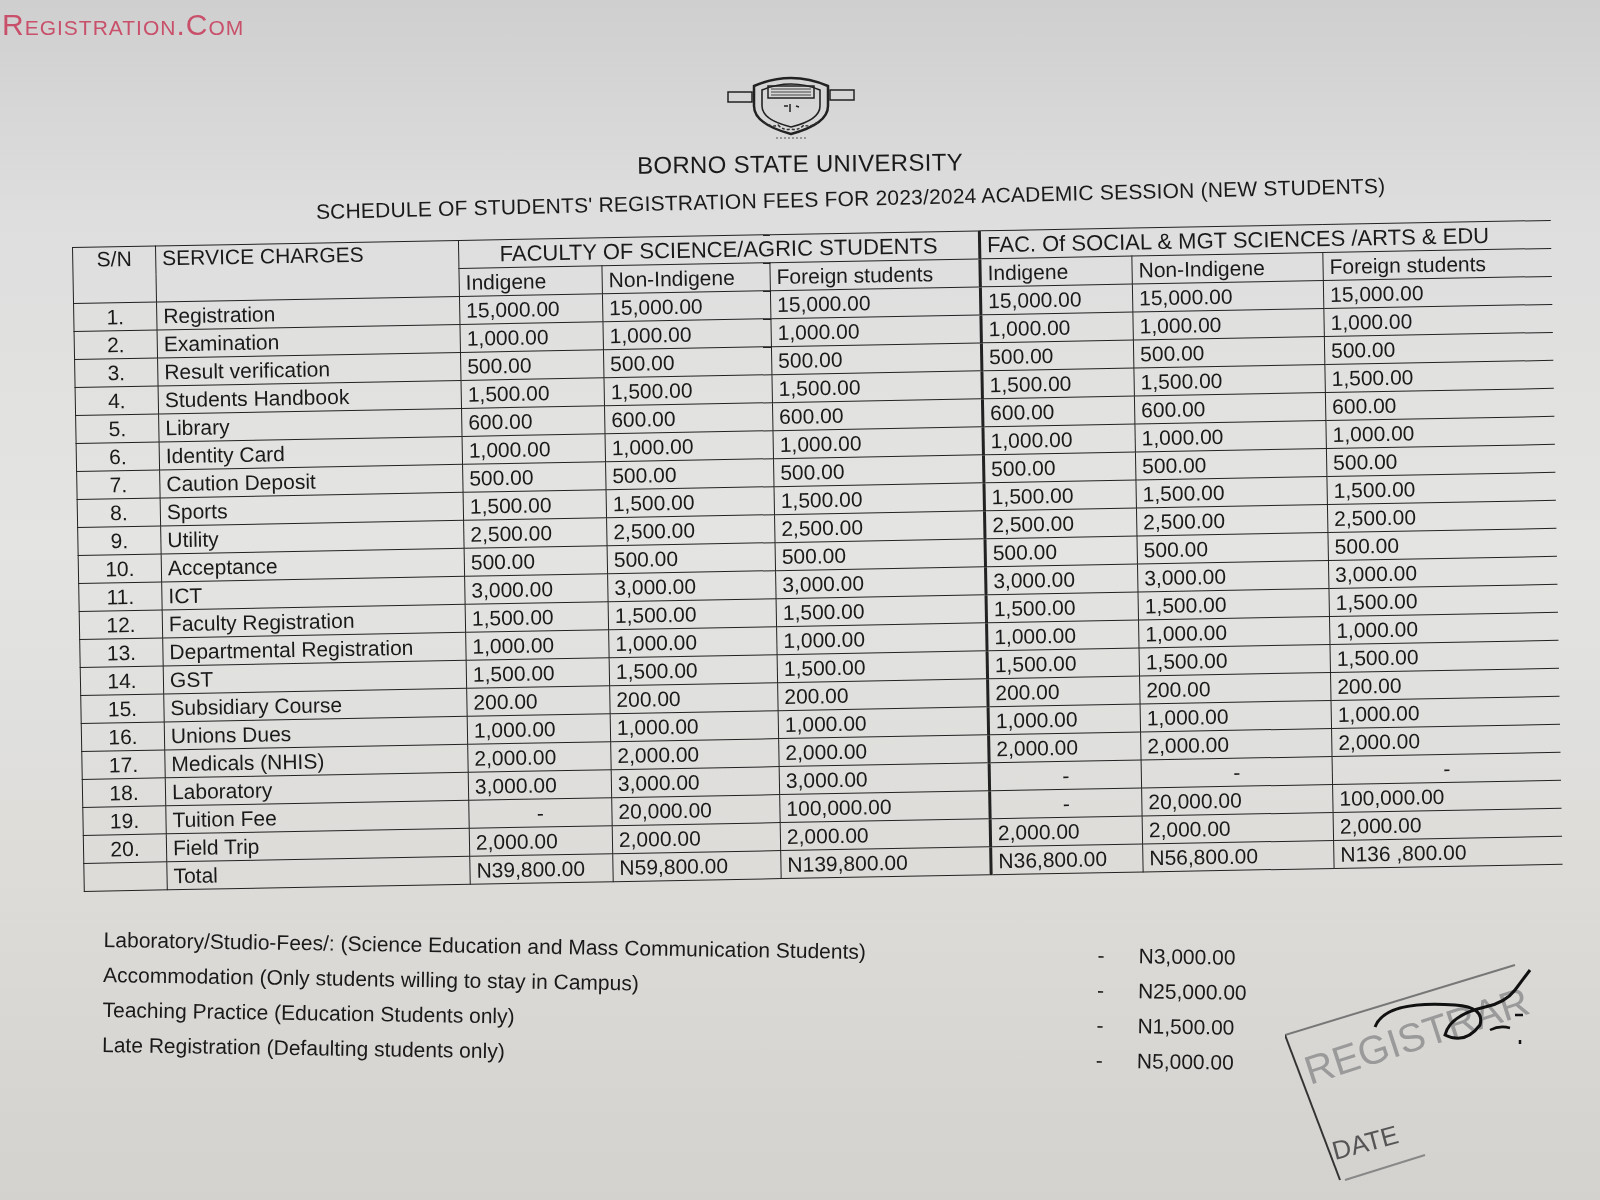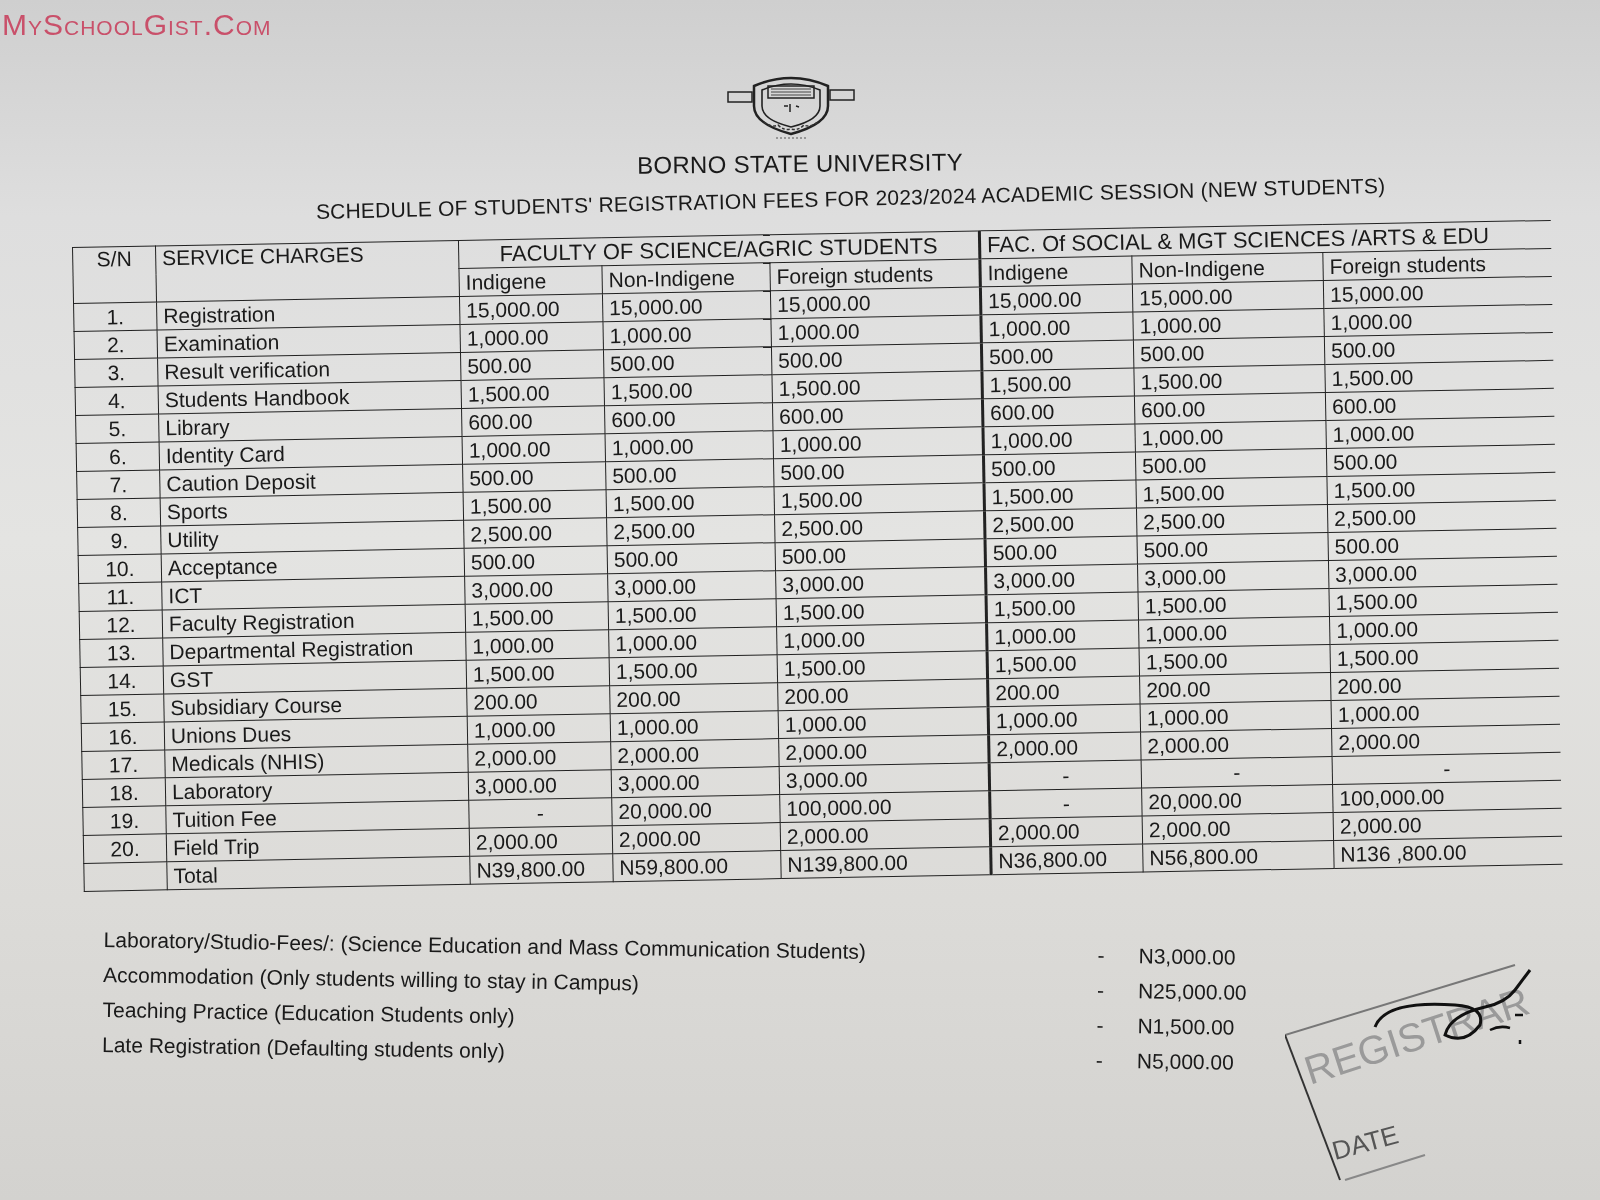--- a/index.html
+++ b/index.html
@@ -69,21 +69,21 @@
   .extra-label { width: 960px; }
   .extra-dot { width: 75px; text-align: center; }
   .extra-amt { width: 160px; }
   .stamp {
     position: absolute; left: 1285px; top: 955px; width: 320px; height: 230px;
   }
 </style>
 </head>
 <body>
 
-<div class="watermark">MySchoolGist.Com</div>
+<div class="watermark">Registration.Com</div>
 
 <svg class="logo" viewBox="0 0 134 70">
   <path d="M30 14 Q67 -2 104 14 L104 34 Q104 52 67 62 Q30 52 30 34 Z" fill="none" stroke="#222" stroke-width="2.5"></path>
   <path d="M38 18 Q67 6 96 18 L96 34 Q96 48 67 55 Q38 48 38 34 Z" fill="none" stroke="#222" stroke-width="1.6"></path>
   <rect x="44" y="14" width="46" height="12" fill="none" stroke="#222" stroke-width="1.5"></rect>
   <path d="M47 17 h40 M47 20 h40 M47 23 h40" stroke="#444" stroke-width="1"></path>
   <path d="M60 34 l4 0 M66 32 l0 8 M72 34 l3 1" stroke="#222" stroke-width="1.5"></path>
   <rect x="4" y="20" width="24" height="10" fill="none" stroke="#222" stroke-width="1.5"></rect>
   <rect x="106" y="18" width="24" height="10" fill="none" stroke="#222" stroke-width="1.5"></rect>
   <path d="M40 50 q8 6 14 3 q6 6 13 4 q7 2 13 -4 q6 3 14 -3" fill="none" stroke="#333" stroke-width="1.5" stroke-dasharray="3 2"></path>

